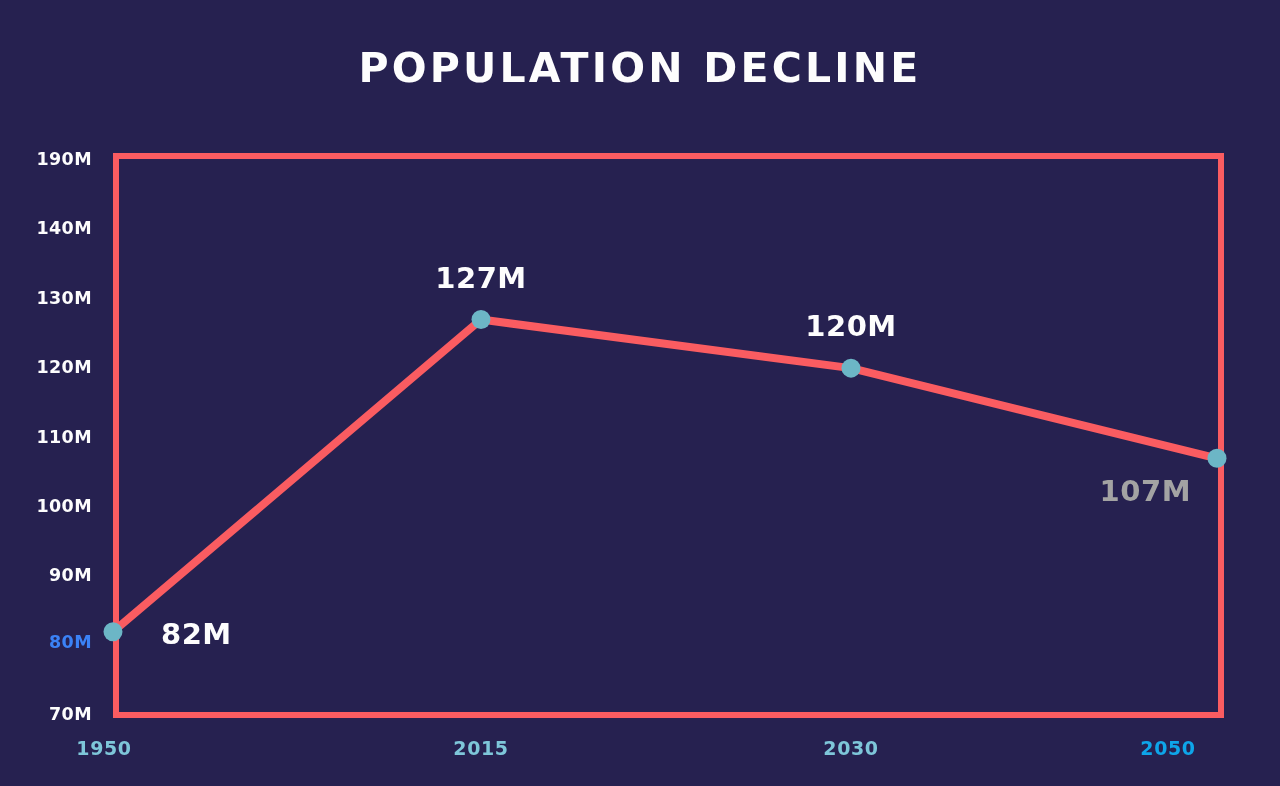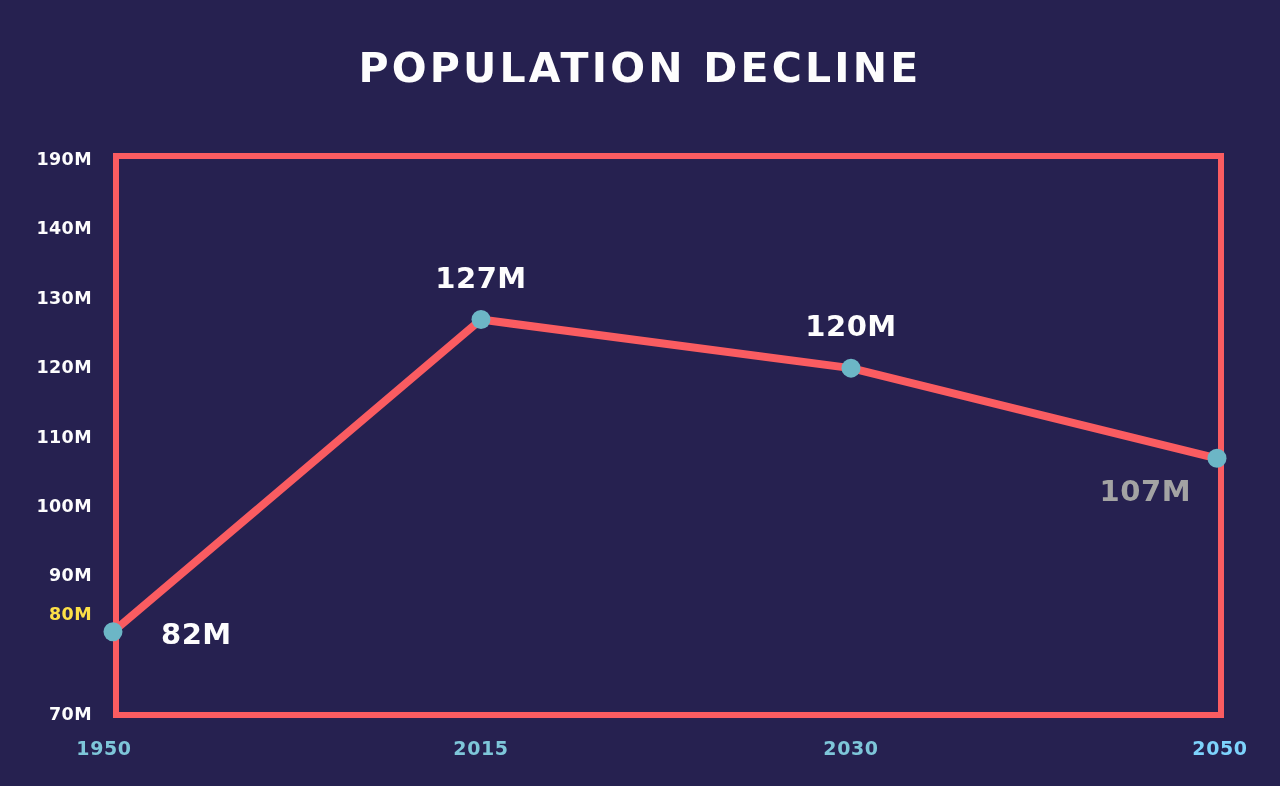--- a/index.html
+++ b/index.html
@@ -111,28 +111,28 @@
   <div id="plot-frame" style="border-color: rgb(250, 92, 97);"></div>
 
   <div id="y-axis">
       <div class="y-tick" style="top: 152px; color: rgb(253, 253, 253);">190M</div>
       <div class="y-tick" style="top: 221.375px; color: rgb(253, 253, 253);">140M</div>
       <div class="y-tick" style="top: 290.75px; color: rgb(253, 253, 253);">130M</div>
       <div class="y-tick" style="top: 360.125px; color: rgb(253, 253, 253);">120M</div>
       <div class="y-tick" style="top: 429.5px; color: rgb(253, 253, 253);">110M</div>
       <div class="y-tick" style="top: 498.875px; color: rgb(253, 253, 253); text-align: center;">100M</div>
       <div class="y-tick" style="top: 568.25px; color: rgb(253, 253, 253);">90M</div>
-      <div class="y-tick" style="top: 607px; color: #fde047; text-align: center;">80M</div>
+      <div class="y-tick" style="top: 635px; color: #3b82f6; text-align: center;">80M</div>
       <div class="y-tick" style="top: 707px; color: rgb(253, 253, 253);">70M</div>
     </div>
   <div id="x-axis">
       <div class="x-tick" style="left: 104px; color: rgb(126, 198, 217);">1950</div>
       <div class="x-tick" style="left: 481px; color: rgb(126, 198, 217);">2015</div>
       <div class="x-tick" style="left: 851px; color: rgb(126, 198, 217);">2030</div>
-      <div class="x-tick" style="left: 1220px; color: #7dd3fc;">2050</div>
+      <div class="x-tick" style="left: 1168px; color: #0ea5e9;">2050</div>
     </div>
 
   <svg id="series-svg" viewBox="0 0 1280 786" preserveAspectRatio="none">
     <polyline id="series-line" fill="none" stroke-width="8" stroke-linecap="round" stroke-linejoin="round" points="113,623.75 481,311.5625 851,360.125 1217,450.3125" stroke="#fa5c61"></polyline>
     <g id="series-markers">
         <circle cx="113" cy="623.75" r="9.5" fill="#6cb6c6"></circle>
         <circle cx="481" cy="311.5625" r="9.5" fill="#6cb6c6"></circle>
         <circle cx="851" cy="360.125" r="9.5" fill="#6cb6c6"></circle>
         <circle cx="1217" cy="450.3125" r="9.5" fill="#6cb6c6"></circle>
       </g>

